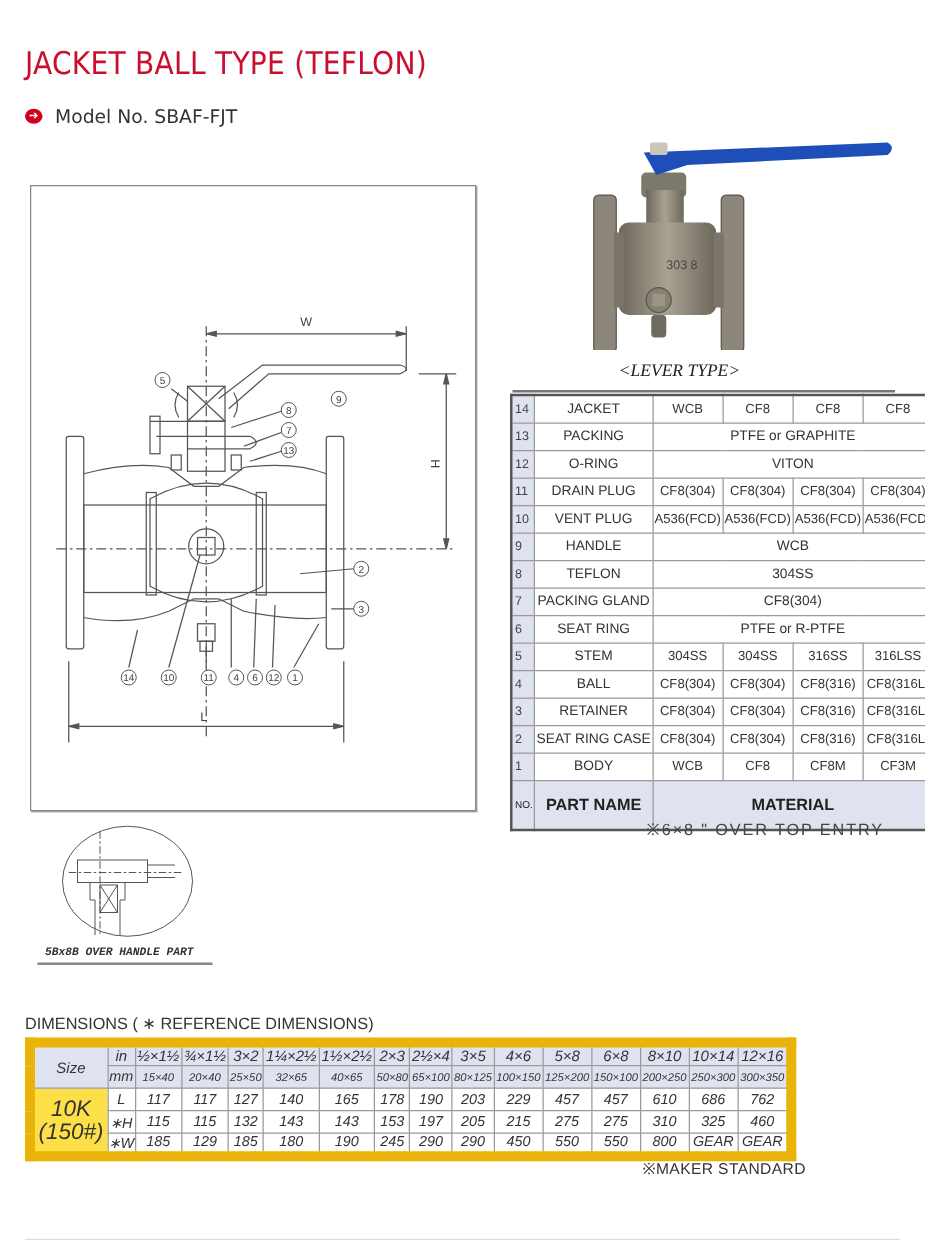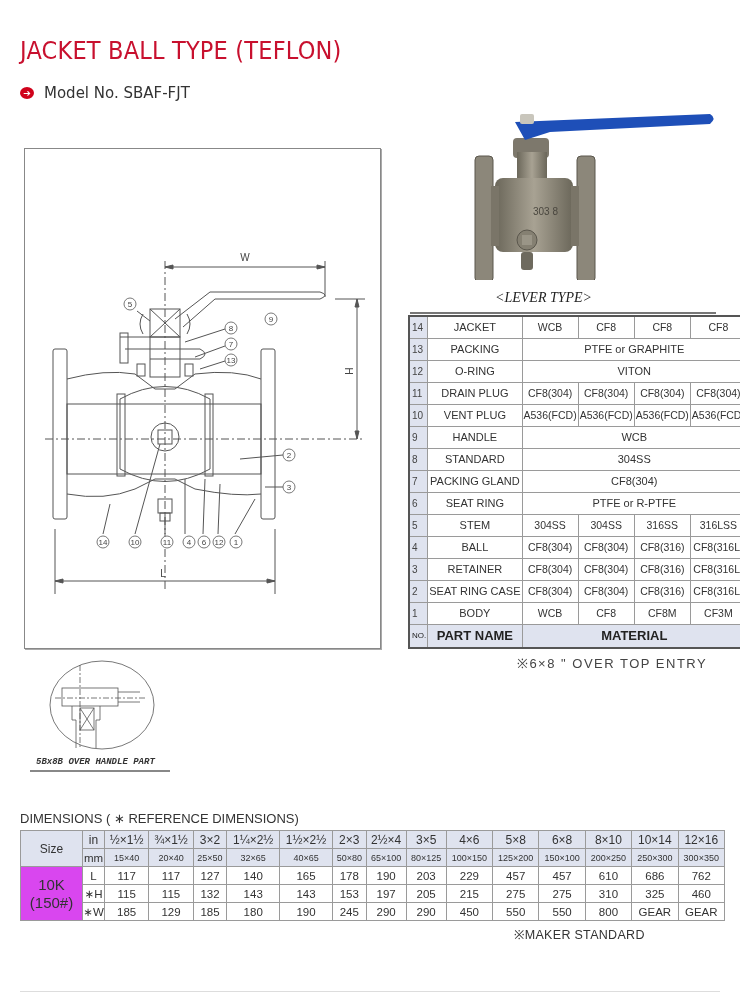--- a/index.html
+++ b/index.html
@@ -11,36 +11,36 @@
   .drawing-box svg { position: absolute; left: 0; top: 0; }
   .photo { position: absolute; left: 455px; top: 100px; width: 270px; height: 180px; }
   .lever-cap { position: absolute; left: 495px; top: 290px; font-family: "Liberation Serif", serif; font-style: italic; font-size: 14px; color: #222; }
   .lever-rule { position: absolute; left: 410px; top: 312px; width: 306px; height: 2px; background: #777; }
   table { border-collapse: collapse; }
   .mat { position: absolute; left: 408px; top: 315px; width: 309px; border: 2px solid #555; font-size: 11px; }
   .mat td { border: 1px solid #9a9a9a; height: 22px; text-align: center; color: #333; padding: 0 1px; white-space: nowrap; }
   .mat td.no { width: 14px; background: #dfe3ef; font-size: 10px; text-align: left; padding-left: 2px; color: #444; }
   .mat td.pn { width: 101px; font-size: 11px; }
   .mat td.v { width: 48px; font-size: 10.5px; }
-  .mat tr.hdr td { background: #dfe3ef; font-weight: bold; font-size: 13px; color: #222; height: 24px; margin-top: 31px; }
+  .mat tr.hdr td { background: #dfe3ef; font-weight: bold; font-size: 13px; color: #222; height: 40px; margin-top: 31px; }
   .mat tr.hdr td.no { font-weight: normal; font-size: 8px; }
   .top-entry { position: absolute; left: 517px; top: 654px; font-size: 13px; letter-spacing: 1.5px; color: #444; }
   .detail { position: absolute; left: 40px; top: 660px; width: 140px; height: 95px; }
   .detail-cap { position: absolute; left: 36px; top: 757px; font-family: Liberation Mono, monospace; font-style: italic; font-weight: bold; font-size: 9px; color: #333; text-align: center; }
   .detail-rule { position: absolute; left: 30px; top: 770px; width: 140px; height: 2px; background: #888; }
   .dim-title { position: absolute; left: 20px; top: 811px; font-size: 13px; color: #333; }
   .unit { position: absolute; left: 563px; top: 812px; font-size: 12.5px; color: #333; margin-top: 28px; }
-  .dim { position: absolute; left: 20px; top: 830px; width: 705px; border: 1px solid #eab308; font-size: 11.5px; }
+  .dim { position: absolute; left: 20px; top: 830px; width: 617px; border: 8px solid #eab308; font-size: 11.5px; font-style: italic; }
   .dim td { border: 1px solid #9a9a9a; text-align: center; height: 18px; padding: 0; color: #333; white-space: nowrap; }
   .dim tr.in td, .dim tr.mm td { background: #dfe3ef; }
   .dim tr.mm td { font-size: 9px; margin-top: 28px; }
   .dim tr.mm td.unitcell { font-size: 11.5px; }
   .dim tr.in td { font-size: 12px; }
   .dim td.size { width: 62px; font-size: 13px; background: #dfe3ef; }
-  .dim td.grp { font-size: 15px; background: #d946ef; line-height: 18px; }
+  .dim td.grp { font-size: 18px; background: #fde047; line-height: 18px; }
   .dim td.unitcell { width: 22px; }
   .maker { position: absolute; left: 502px; top: 926px; font-size: 12.5px; color: #333; letter-spacing: 0.3px; margin-left: 12px; }
   .foot-rule { position: absolute; left: 20px; top: 991px; width: 700px; height: 1px; background: #ddd; }
 </style>
 </head>
 <body>
 
 <div class="title">JACKET BALL TYPE (TEFLON)</div>
 
 <div class="model">
@@ -241,21 +241,21 @@
         <td class="v">A536(FCD)</td>
         <td class="v">A536(FCD)</td>
       </tr>
       <tr>
         <td class="no">9</td>
         <td class="pn">HANDLE</td>
         <td colspan="4">WCB</td>
       </tr>
       <tr>
         <td class="no">8</td>
-        <td class="pn">STANDARD</td>
+        <td class="pn">TEFLON</td>
         <td colspan="4">304SS</td>
       </tr>
       <tr>
         <td class="no">7</td>
         <td class="pn">PACKING GLAND</td>
         <td colspan="4">CF8(304)</td>
       </tr>
       <tr>
         <td class="no">6</td>
         <td class="pn">SEAT RING</td>

